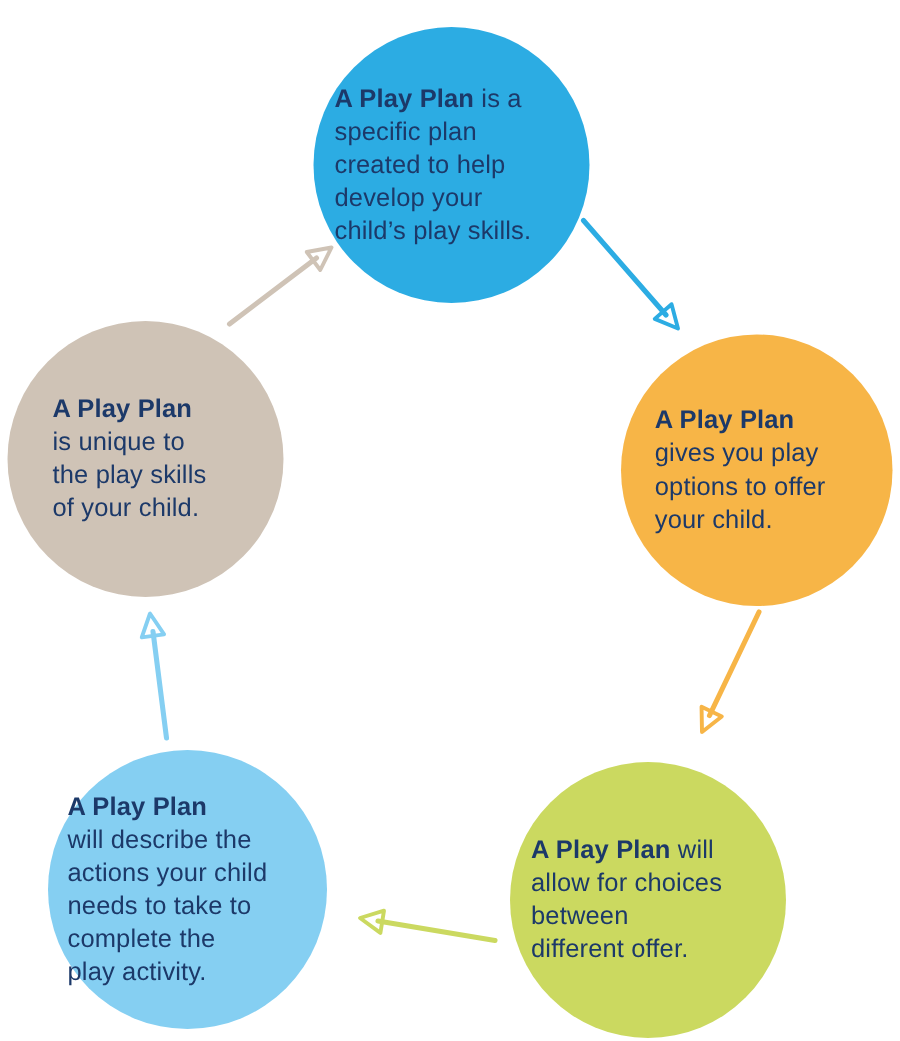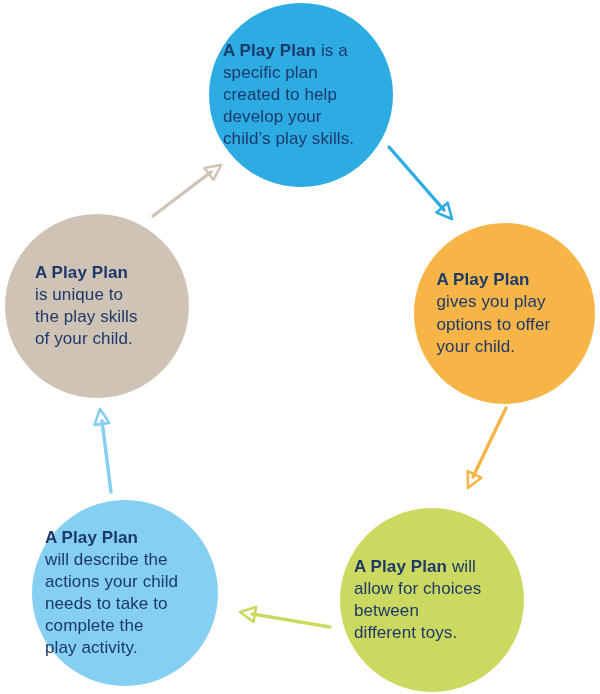--- a/index.html
+++ b/index.html
@@ -21,21 +21,21 @@
   .txt {
     white-space: pre-line;
     font-size: 17px;
     line-height: 1.3;
     text-align: left;
     letter-spacing: 0.1px;
   }
   .txt b { font-weight: bold; }
 
   
-  .c-definition { left: 209px; top: 3px;   width: 184px; height: 184px; }
+  .c-definition { left: 209px; top: 18px;   width: 184px; height: 184px; }
   .c-definition .txt { width: 156px; }
   .c-options    { left: 414px; top: 223px; width: 181px; height: 181px; }
   .c-options .txt { width: 136px; }
   .c-choices    { left: 340px; top: 508px; width: 184px; height: 184px; }
   .c-choices .txt { width: 156px; }
   .c-actions    { left: 32px;  top: 500px; width: 186px; height: 186px; }
   .c-actions .txt { width: 160px; }
   .c-unique     { left: 5px;   top: 214px; width: 184px; height: 184px; }
   .c-unique .txt { width: 124px; }
 
@@ -87,21 +87,21 @@
     <div class="txt" style="color: rgb(28, 57, 105);"><b>A Play Plan</b><span>
 gives you play
 options to offer
 your child.</span></div>
   </div>
 
   <div class="circle c-choices" style="background: rgb(203, 217, 96);">
     <div class="txt" style="color: rgb(28, 57, 105);"><b>A Play Plan</b><span> will
 allow for choices
 between
-different toys.</span></div>
+different offer.</span></div>
   </div>
 
   <div class="circle c-actions" style="background: rgb(133, 207, 242);">
     <div class="txt" style="color: rgb(28, 57, 105);"><b>A Play Plan</b><span>
 will describe the
 actions your child
 needs to take to
 complete the
 play activity.</span></div>
   </div>

